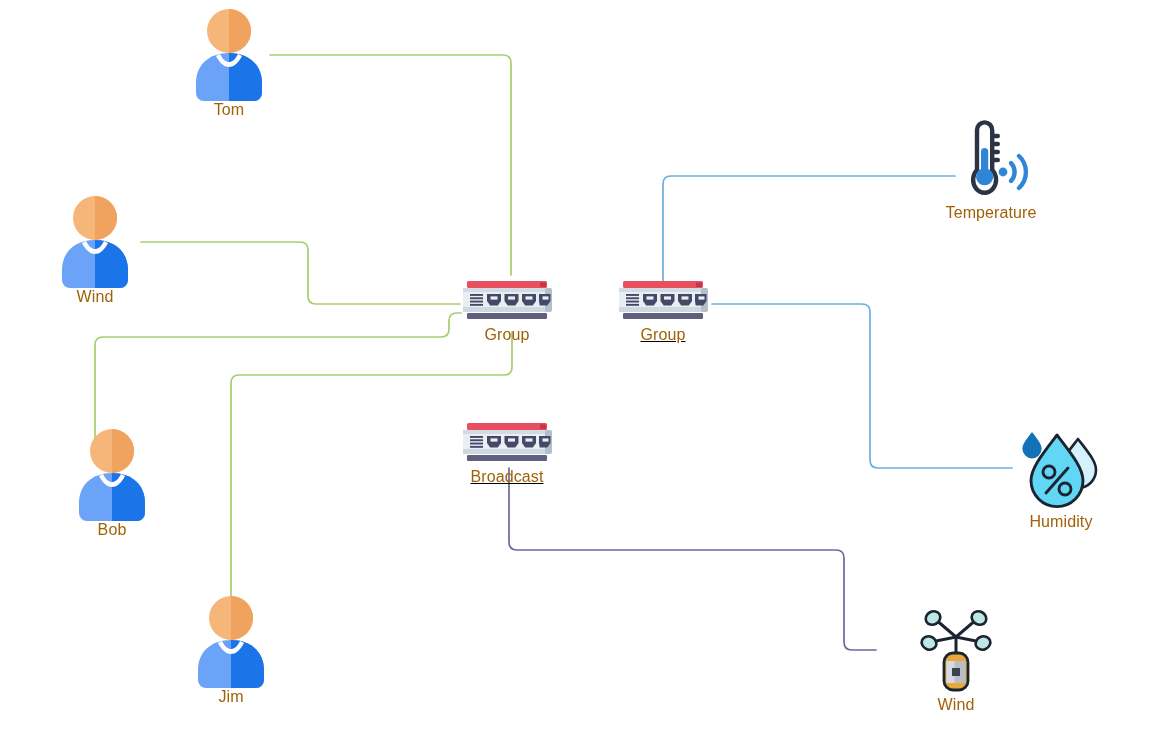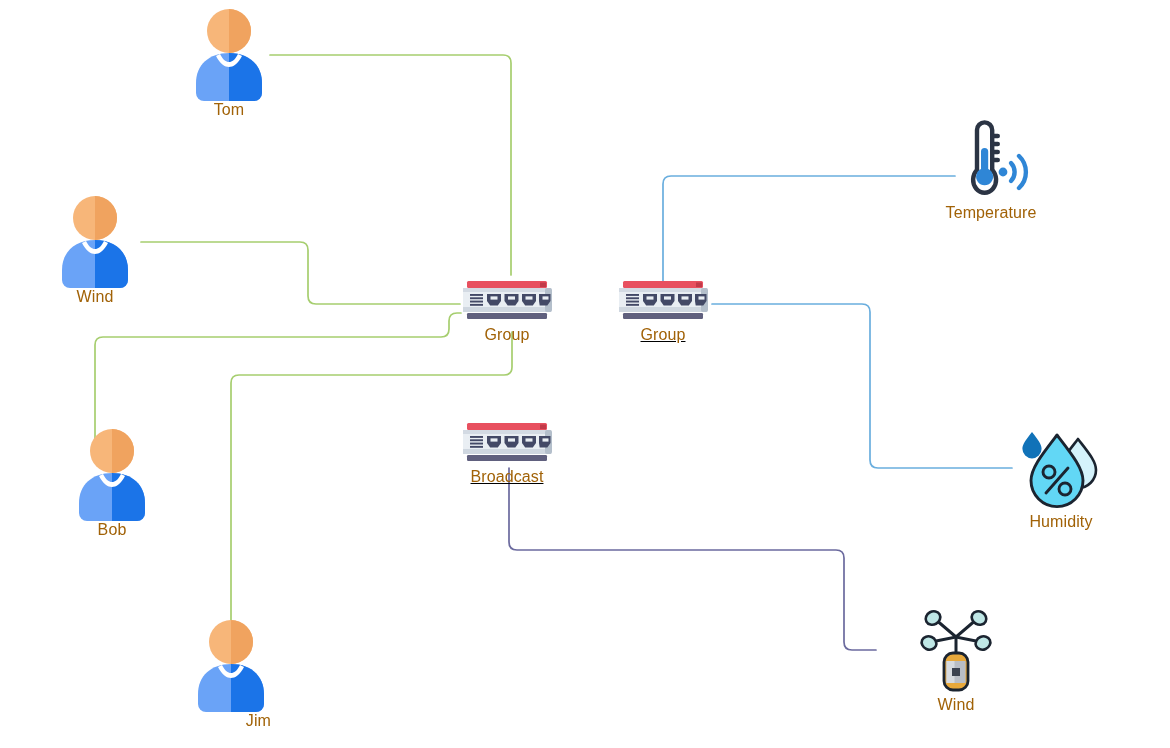--- a/index.html
+++ b/index.html
@@ -157,21 +157,21 @@
             <use href="#sym-person" width="80" height="92"></use>
           </svg></span>
         <div class="node-label">Wind</div>
       </div>
       <div class="node" style="left: 72px; top: 429px; width: 80px;">
         <span class="node-icon"><svg width="80" height="92" viewBox="0 0 80 92">
             <use href="#sym-person" width="80" height="92"></use>
           </svg></span>
         <div class="node-label">Bob</div>
       </div>
-      <div class="node" style="left: 191px; top: 620px; width: 80px; align-items: flex-end;">
+      <div class="node" style="left: 191px; top: 596px; width: 80px;">
         <span class="node-icon"><svg width="80" height="92" viewBox="0 0 80 92">
             <use href="#sym-person" width="80" height="92"></use>
           </svg></span>
         <div class="node-label">Jim</div>
       </div>
       <div class="node" style="left: 460px; top: 280px; width: 94px;">
         <span class="node-icon"><svg width="94" height="46" viewBox="0 0 94 46">
             <use href="#sym-switch" width="94" height="46"></use>
           </svg></span>
         <div class="node-label">Group</div>

